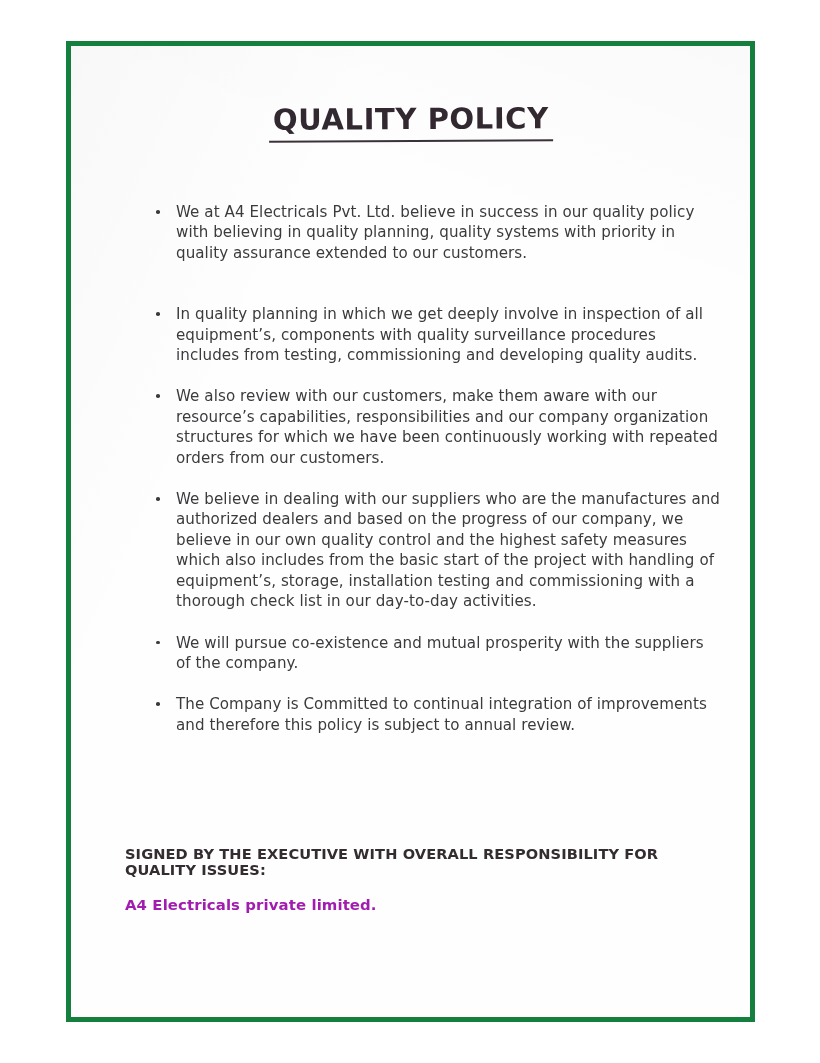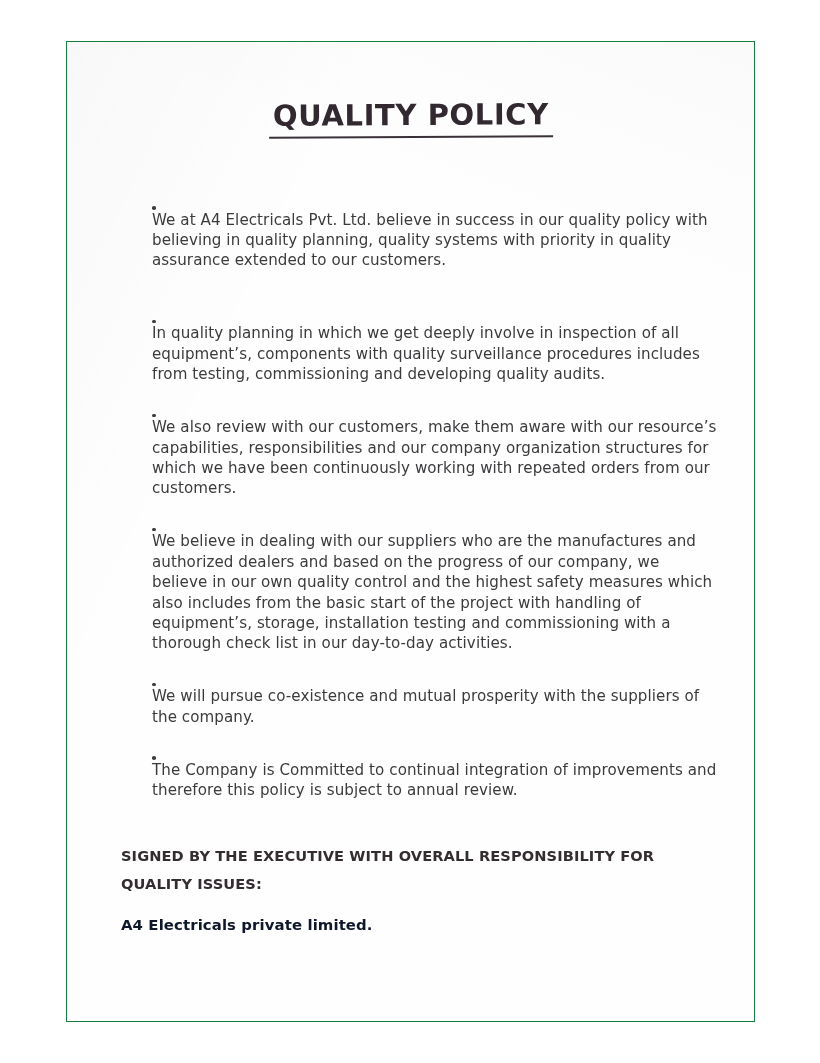--- a/index.html
+++ b/index.html
@@ -17,21 +17,21 @@
   }
 
   
   #scan-sheet {
     position: absolute;
     left: 66px;
     top: 41px;
     width: 689px;
     height: 981px;
     background: #fefefe;
-    border: 1px solid #15803d;
+    border: 5px solid #15803d;
     box-sizing: border-box;
   }
   
   #scan-sheet::before {
     content: "";
     position: absolute;
     inset: 0;
     background:
       linear-gradient(115deg, rgba(0,0,0,0.022) 0%, rgba(0,0,0,0) 28%),
       linear-gradient(200deg, rgba(0,0,0,0.015) 0%, rgba(0,0,0,0) 22%);
@@ -64,21 +64,20 @@
     left: 85px;
     top: 156px;
     width: 566px;
   }
   .policy-item {
     display: flex;
     align-items: flex-start;
     color: #3c3a3d;
     font-size: 15.1px;
     line-height: 20.4px;
-    flex-direction: column;
   }
   .policy-item .bullet-dot {
     flex: 0 0 auto;
     width: 20px;
     padding-top: 8px;
     box-sizing: border-box;
   }
   .policy-item .bullet-dot i {
     display: block;
     width: 3.6px;
@@ -97,31 +96,31 @@
   #signature-block {
     position: absolute;
     left: 54px;
     top: 800px;
     width: 600px;
   }
   #sign-heading {
     font-family: "DejaVu Sans", sans-serif;
     font-weight: bold;
     font-size: 14.6px;
-    line-height: 28px;
+    line-height: 16px;
     color: #332c31;
     letter-spacing: 0.1px;
     width: 575px;
   }
   #sign-company {
     margin-top: 18px;
     font-family: "DejaVu Sans", sans-serif;
     font-weight: bold;
     font-size: 14.9px;
-    color: #0f172a;
+    color: #a21caf;
     letter-spacing: 0.1px;
   }
 
   
   #stamp-area {
     position: absolute;
     left: 120px;
     top: 925px;
     width: 230px;
     height: 82px;

